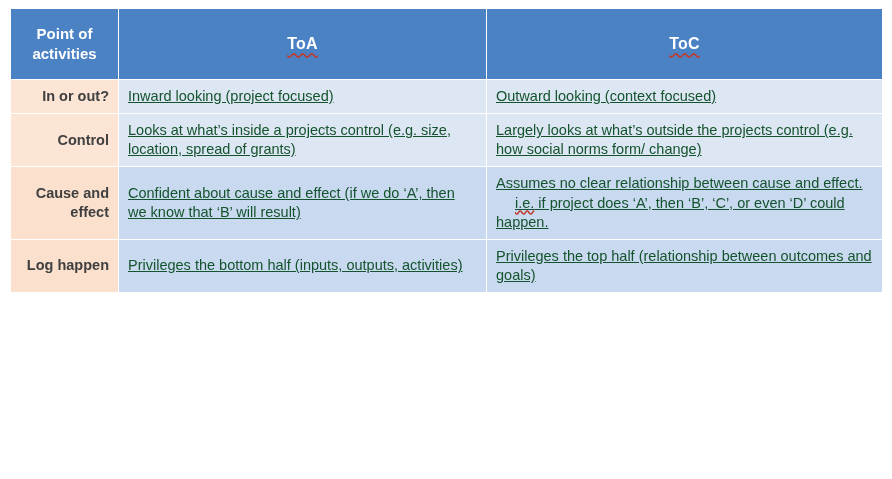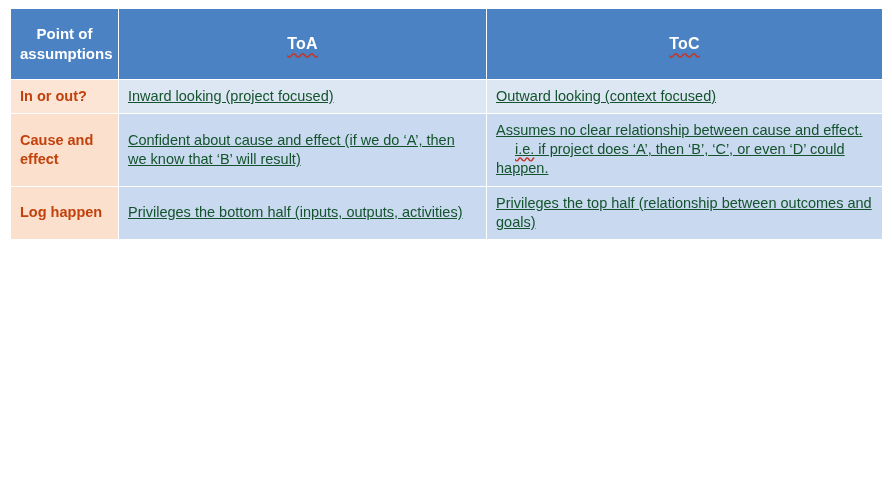--- a/index.html
+++ b/index.html
@@ -52,23 +52,23 @@
     font-size: 15px;
   }
   th .underline-label {
     font-size: 16px;
     letter-spacing: 0.2px;
   }
 
   
   td.row-label {
     background: #fbe3d3;
-    color: #c2410c;
+    color: #404040;
     font-weight: bold;
-    text-align: left;
+    text-align: right;
     font-size: 14.5px;
   }
   tr.tint-a td.row-label { background: #fce5d5; }
   tr.tint-b td.row-label { background: #fae0cd; }
 
   
   td.content {
     color: #14532d;
     text-decoration: underline;
   }
@@ -96,35 +96,40 @@
   <table class="comparison">
     <colgroup>
       <col class="c0">
       <col class="c1">
       <col class="c2">
     </colgroup>
     <thead>
       <tr class="header-row">
         <th class="corner">
           <div>Point of</div>
-          <div>assumptions</div>
+          <div>activities</div>
         </th>
         <th>
           <span class="underline-label squiggle-red">ToA</span>
         </th>
         <th>
           <span class="underline-label squiggle-red">ToC</span>
         </th>
       </tr>
     </thead>
     <tbody>
       <tr class="tint-a">
         <td class="row-label">In or out?</td>
         <td class="content">Inward looking (project focused)</td>
         <td class="content">Outward looking (context focused)</td>
+      </tr>
+      <tr class="tint-a">
+        <td class="row-label">Control</td>
+        <td class="content">Looks at what’s inside a projects control (e.g. size, location, spread of grants)</td>
+        <td class="content">Largely looks at what’s outside the projects control (e.g. how social norms form/ change)</td>
       </tr>
       <tr class="tint-b">
         <td class="row-label">
           <div>Cause and</div>
           <div>effect</div>
         </td>
         <td class="content">Confident about cause and effect (if we do ‘A’, then we know that ‘B’ will result)</td>
         <td class="content"><span>Assumes no clear relationship between cause and effect. </span><span class="squiggle">i.e.</span><span> if project does ‘A’, then ‘B’, ‘C’, or even ‘D’ could happen.</span></td>
       </tr>
       <tr class="tint-b">

